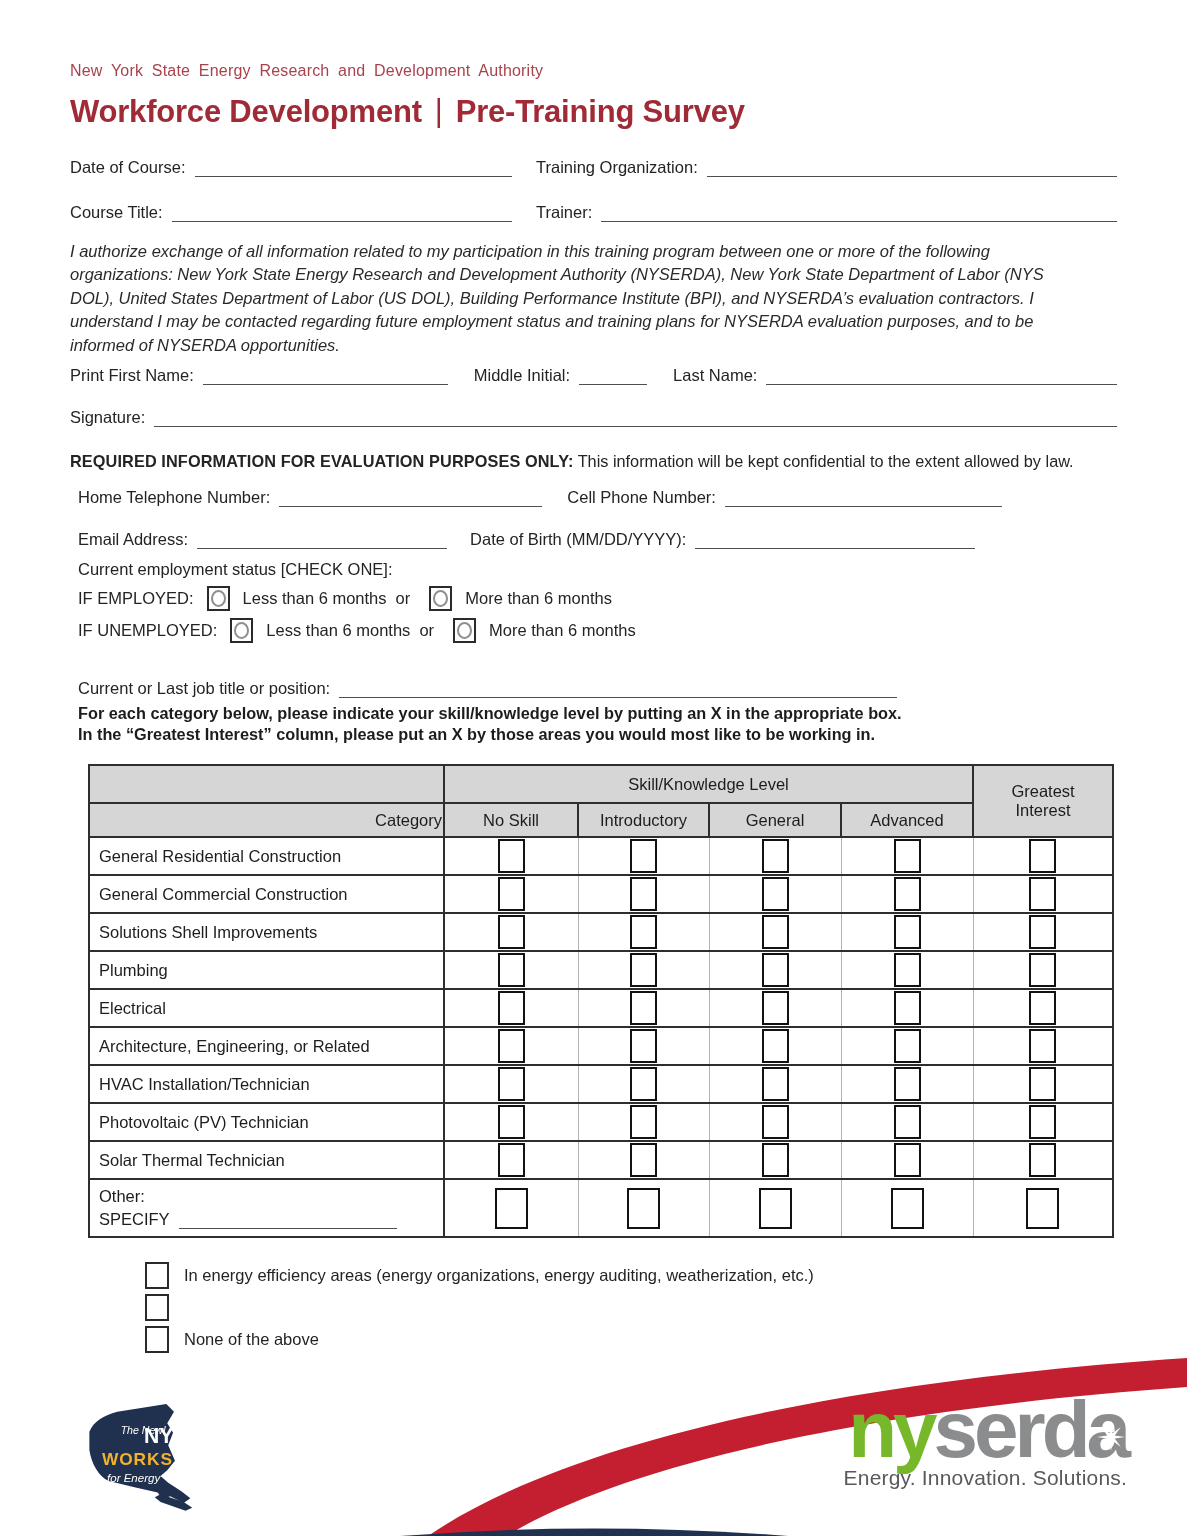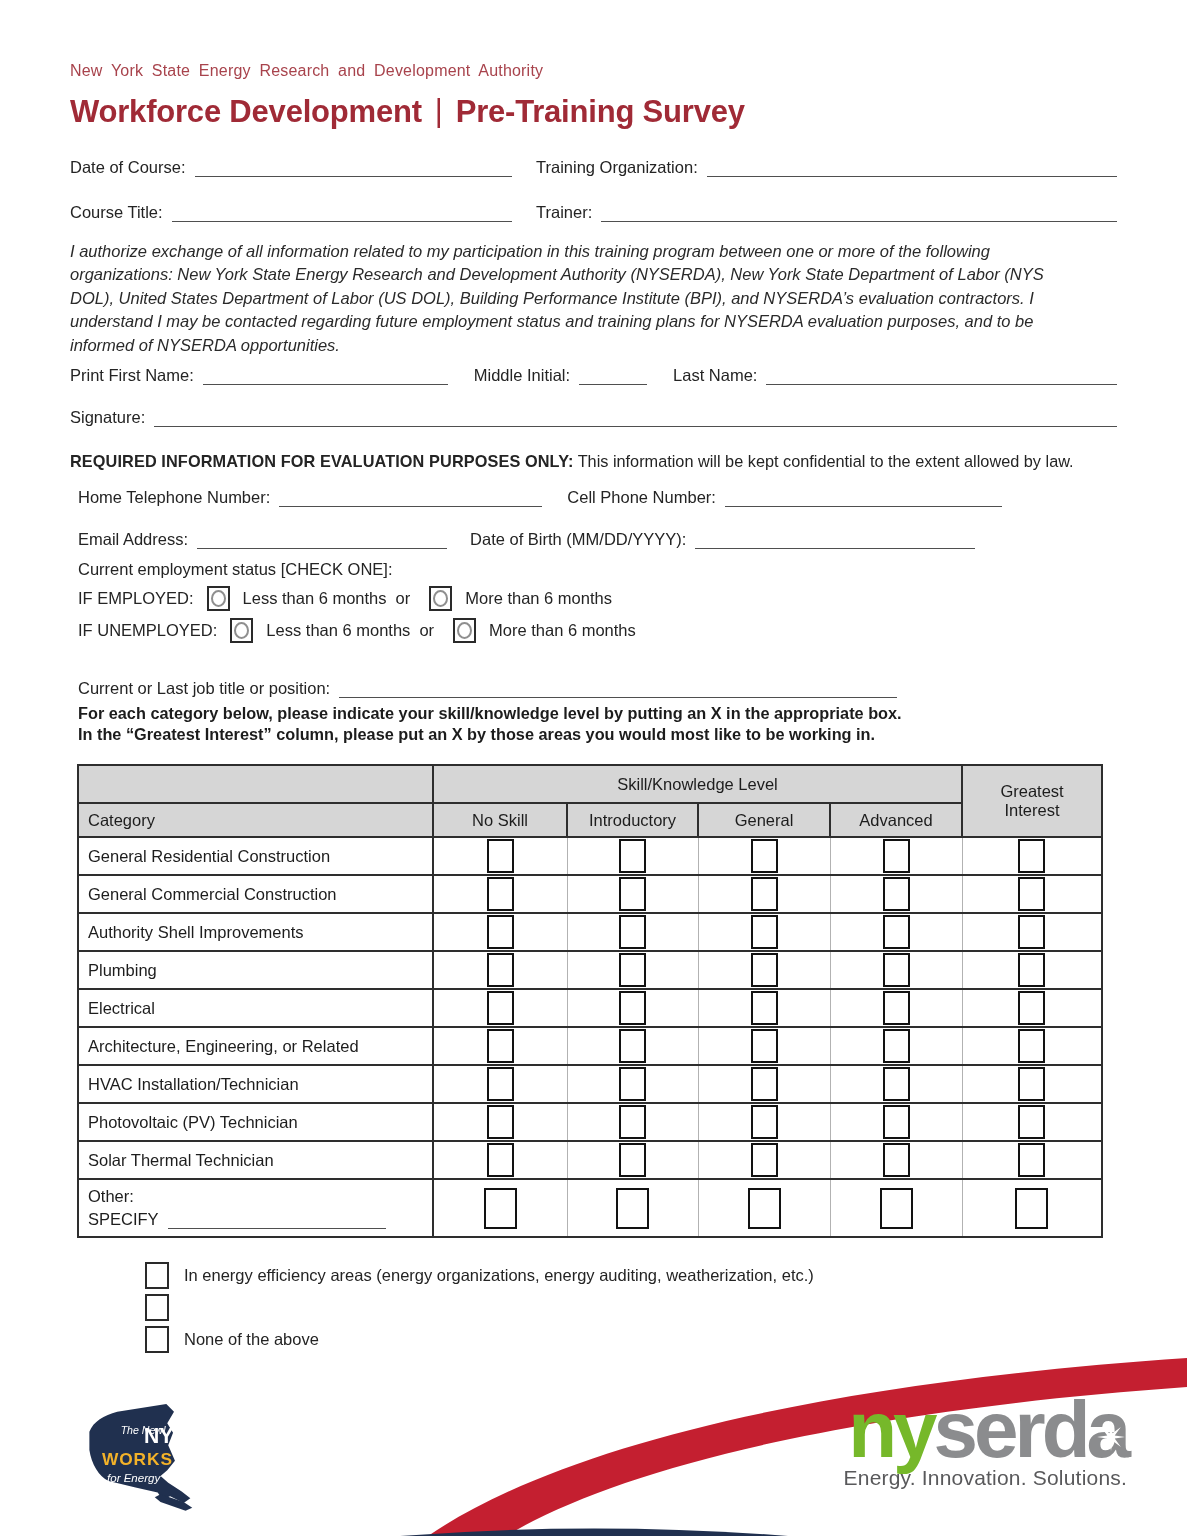--- a/index.html
+++ b/index.html
@@ -25,23 +25,23 @@
   .req b{letter-spacing:.1px;text-align:right;}
 
   
   .statusrow{left:78px;display:flex;align-items:center;gap:13px;font-size:16.5px;white-space:nowrap;}
   .obox{width:19px;height:21px;border:2px solid #2a2a2a;background:#fff;display:inline-flex;align-items:center;justify-content:center;flex:0 0 auto;}
   .oinner{width:11px;height:13px;border:2px solid #8f8f8f;border-radius:50%;}
 
   .instr{left:78px;top:703px;font-size:16.3px;font-weight:bold;line-height:1.28;color:#1c1c1c;}
 
   
-  table.skill{position:absolute;left:77px;top:764px;width:1024px;border-collapse:collapse;table-layout:fixed;}
+  table.skill{position:absolute;left:88px;top:764px;width:1024px;border-collapse:collapse;table-layout:fixed;}
   table.skill th{background:#d6d6d6;border:2px solid #2e2e2e;font-weight:normal;font-size:16.5px;color:#1d1d1d;}
-  th.cat-h{text-align:left;padding-left:9px;}
+  th.cat-h{text-align:right;padding-left:26px;}
   tr.h1{height:38px;} tr.h2{height:34px;}
   tbody tr{height:36px;}
   tbody tr.other-row{height:58px;border-radius:7px;}
   tbody td{border-top:2px solid #2e2e2e;border-bottom:2px solid #2e2e2e;
            border-left:1px solid #b2b2b2;border-right:1px solid #b2b2b2;}
   tbody td.cat{border-left:2px solid #2e2e2e;border-right:2px solid #2e2e2e;
                font-size:16.5px;color:#1d1d1d;padding-left:9px;}
   tbody td:last-child{border-right:2px solid #2e2e2e;}
   td.cbcell{text-align:center;vertical-align:middle;}
   .tbox{display:inline-block;width:23px;height:30px;border:2px solid #121212;background:#fff;vertical-align:middle;}
@@ -201,21 +201,21 @@
     <tr>
       <td class="cat"><span class="cat-label">General Commercial Construction</span></td>
       <td class="cbcell"><span class="tbox"></span></td>
       <td class="cbcell"><span class="tbox"></span></td>
       <td class="cbcell"><span class="tbox"></span></td>
       <td class="cbcell"><span class="tbox"></span></td>
       <td class="cbcell"><span class="tbox"></span></td>
     </tr>
 
     <tr>
-      <td class="cat"><span class="cat-label">Authority Shell Improvements</span></td>
+      <td class="cat"><span class="cat-label">Solutions Shell Improvements</span></td>
       <td class="cbcell"><span class="tbox"></span></td>
       <td class="cbcell"><span class="tbox"></span></td>
       <td class="cbcell"><span class="tbox"></span></td>
       <td class="cbcell"><span class="tbox"></span></td>
       <td class="cbcell"><span class="tbox"></span></td>
     </tr>
 
     <tr>
       <td class="cat"><span class="cat-label">Plumbing</span></td>
       <td class="cbcell"><span class="tbox"></span></td>

